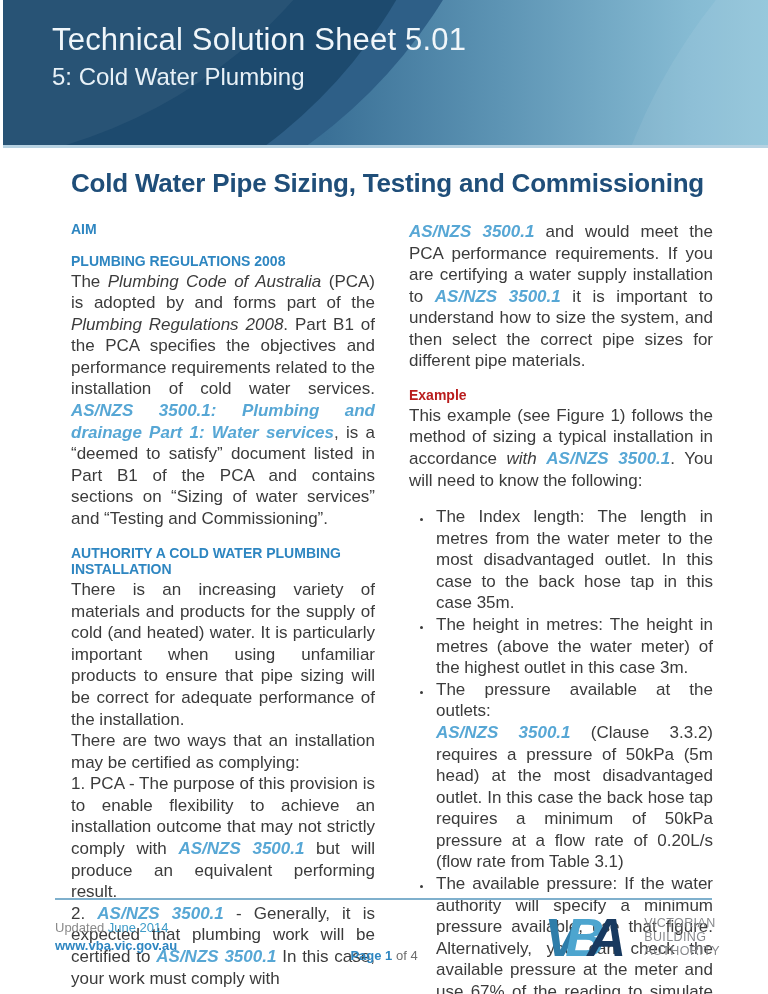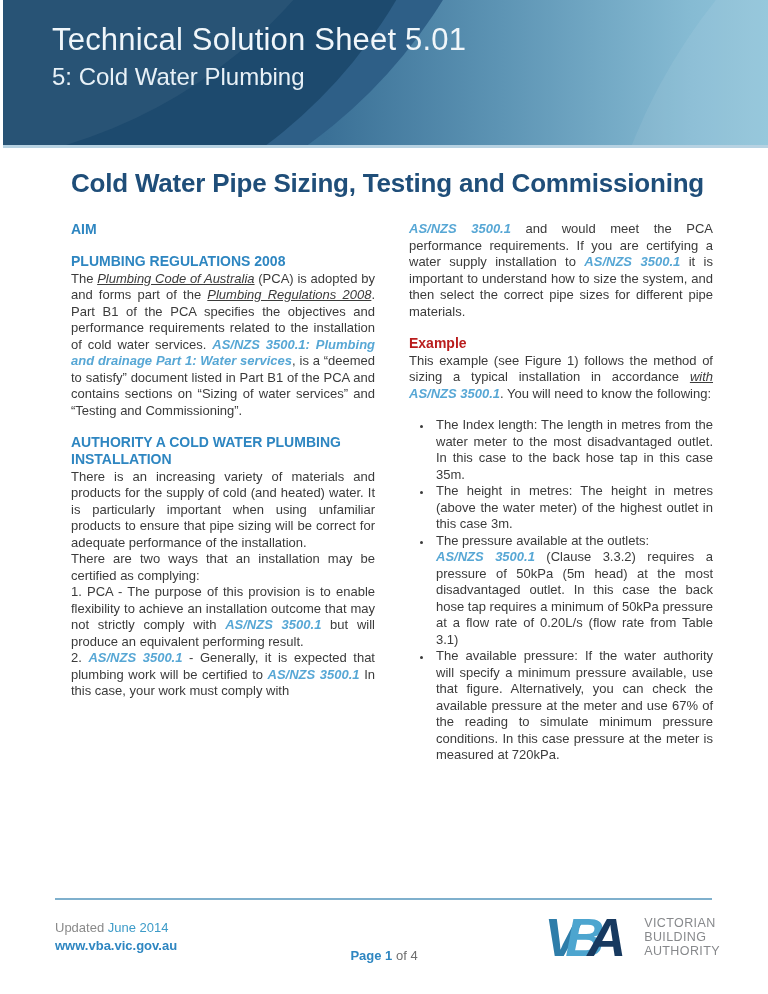--- a/index.html
+++ b/index.html
@@ -31,33 +31,33 @@
   
   .content { position:absolute; top:148px; left:16px; right:0; padding:0 55px; }
   .page-title {
     margin:20px 0 0 0;
     font-size:26px; font-weight:bold; color:#1f4e79; letter-spacing:-0.2px;
   }
   .columns { display:flex; gap:34px; margin-top:22px; }
   .col { flex:1 1 0; min-width:0; }
 
   .col p, .col li {
-    margin:0; font-size:13px; line-height:1.27; color:#3b3b3b;
+    margin:0; font-size:17px; line-height:1.27; color:#3b3b3b;
     text-align:justify; text-justify:inter-word;
   }
   .sec {
     margin:15px 0 1px 0; font-size:14px; font-weight:bold; color:#2e86c1;
     line-height:1.2; text-align:left;
   }
   .sec.first { margin-top:0; }
   .sec.gray { color:#b91c1c; }
   .gap-top { margin-top:15px; }
 
   .seg-ref { color:#57a7d5; font-style:italic; font-weight:bold; }
-  .seg-italic { font-style:italic;text-decoration:underline; }
+  .seg-italic { font-style:italic; }
 
   ul.bullets { margin:15px 0 0 0; padding-left:24px; list-style:disc outside; }
   ul.bullets li { padding-left:3px; }
   ul.bullets li::marker { color:#3b3b3b; font-size:11px; }
 
   
   .footer-rule {
     position:absolute; left:55px; right:56px; top:898px;
     border-top:2px solid #7fb0cd;
   }

